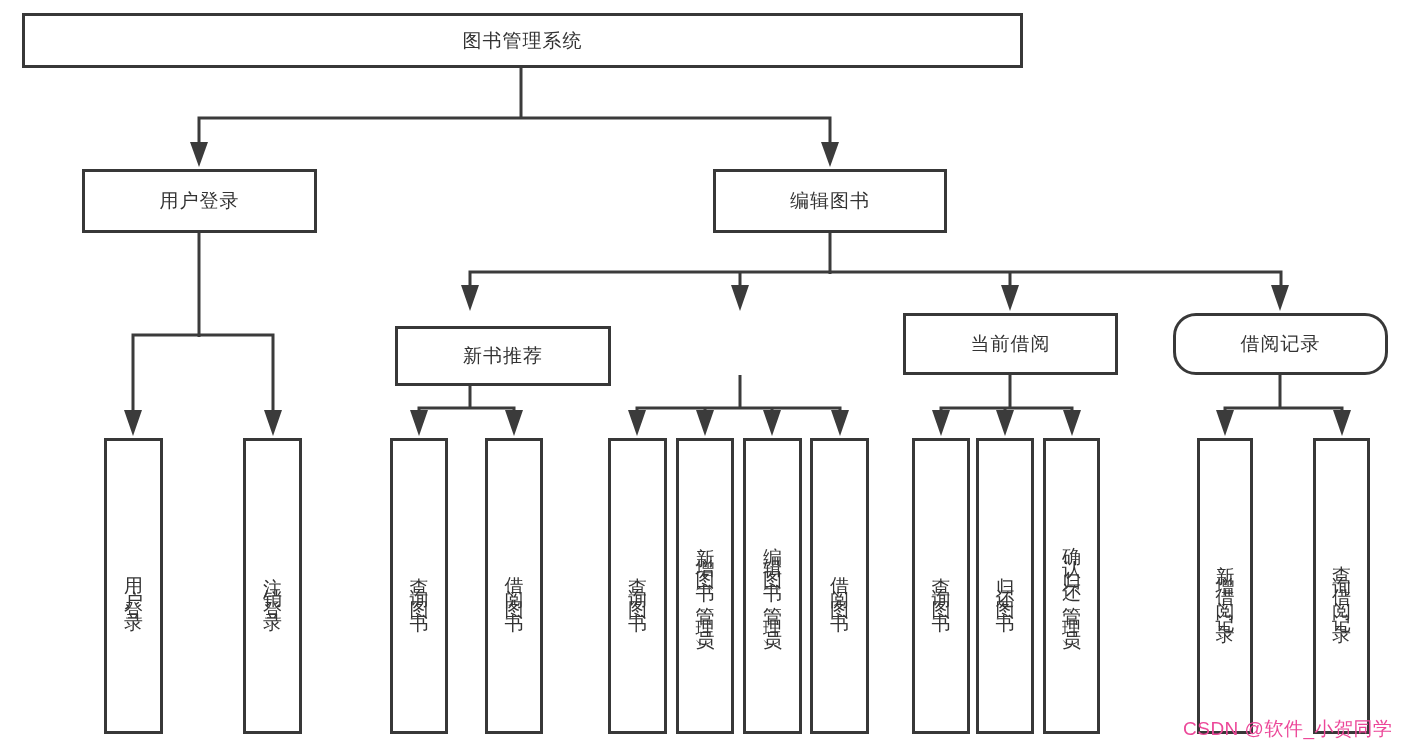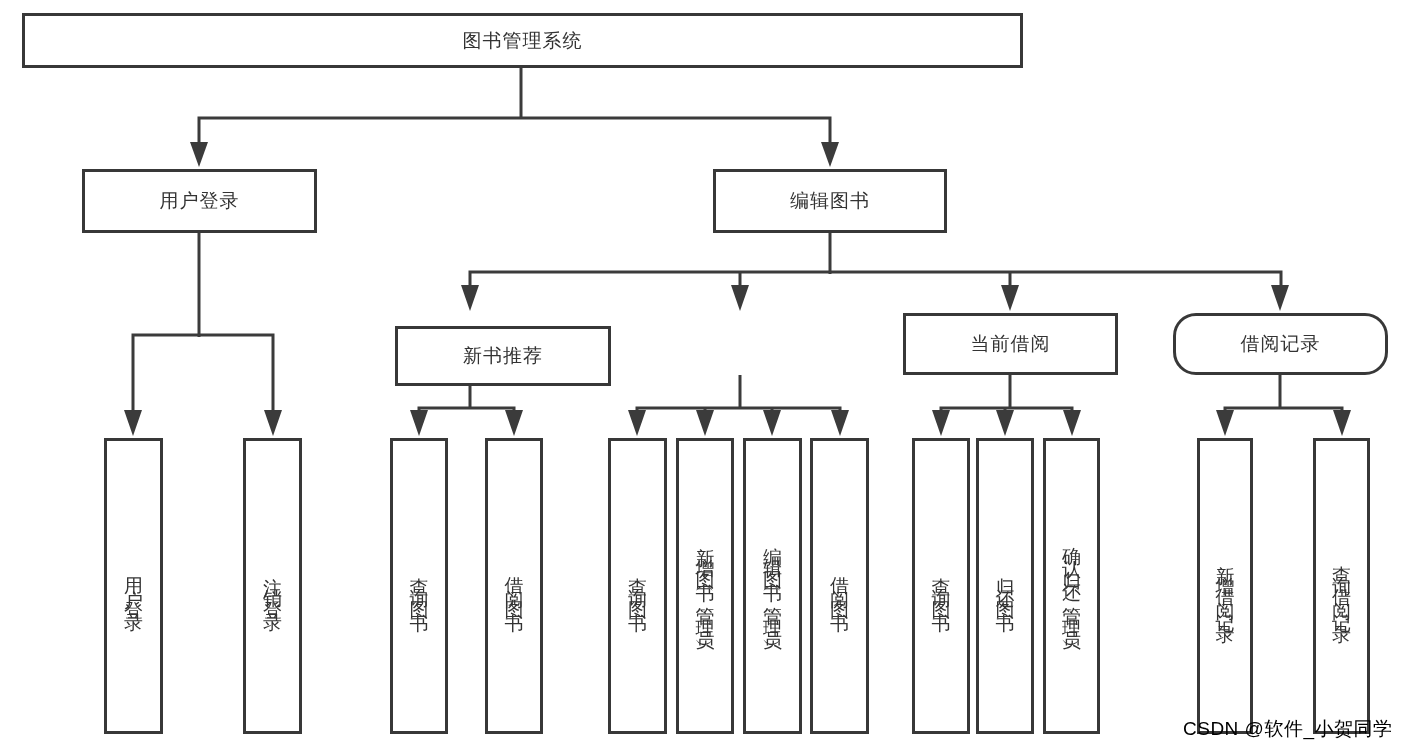--- a/index.html
+++ b/index.html
@@ -54,21 +54,21 @@
   .vnode span {
     display: block;
   }
   .watermark {
     position: absolute;
     left: 1183px;
     top: 716px;
     z-index: 5;
     font-size: 19px;
     letter-spacing: 0.5px;
-    color: #000000;
+    color: #ec4899;
     white-space: nowrap;
   }
 </style>
 </head>
 <body>
 
 <div class="canvas">
 
   <svg class="connectors" width="1405" height="747" viewBox="0 0 1405 747" xmlns="http://www.w3.org/2000/svg">
     <g stroke="#3b3b3b" stroke-width="3" fill="none">

